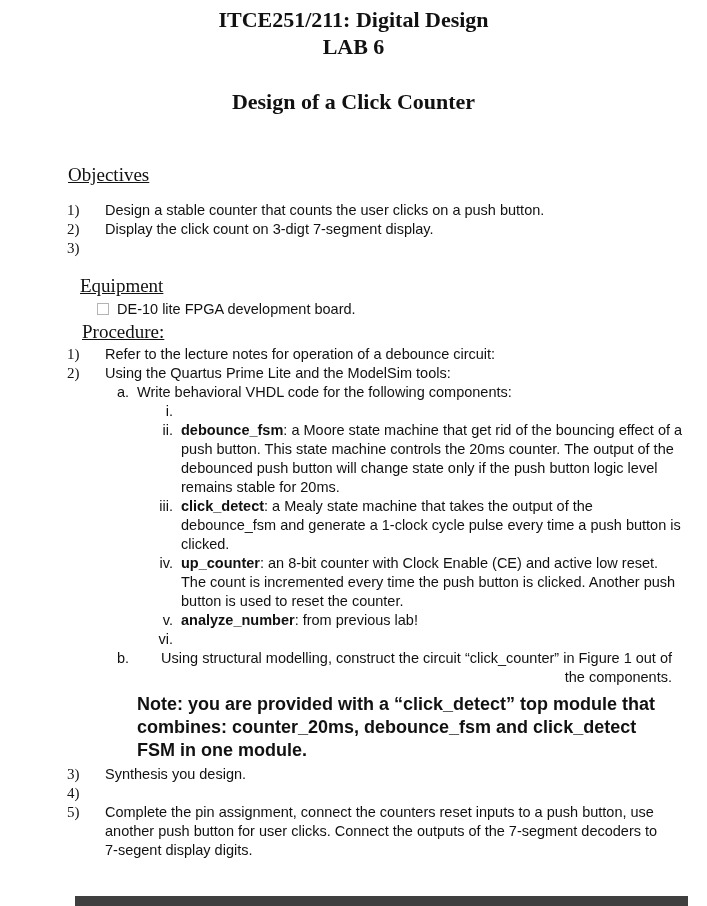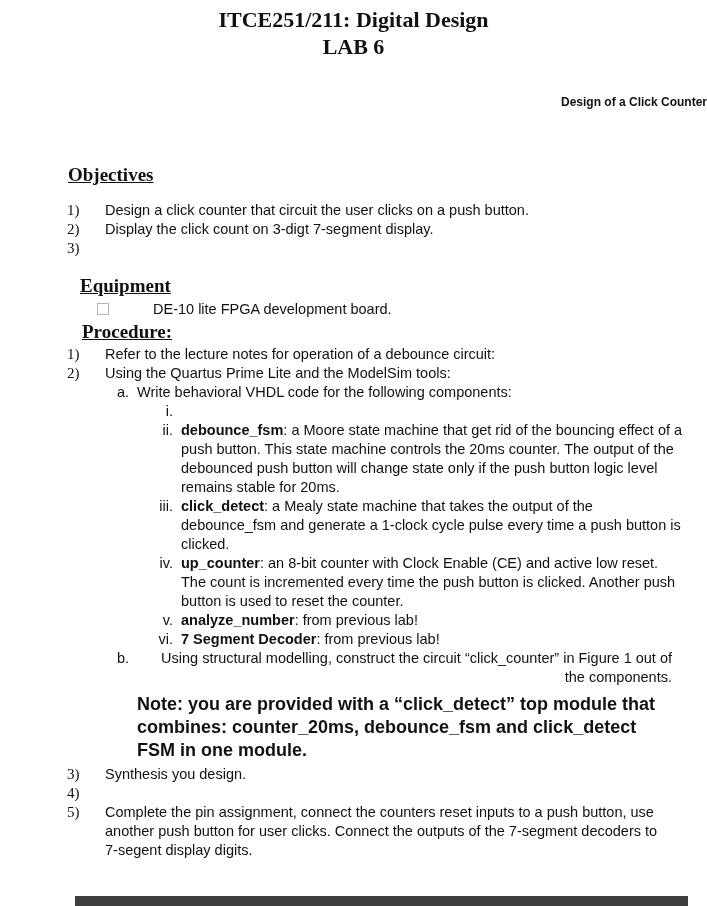--- a/index.html
+++ b/index.html
@@ -15,49 +15,49 @@
   
   .title-line{
     text-align:center;
     font-family:"Liberation Serif",serif;
     font-weight:bold;
     font-size:22px;
     line-height:27px;
   }
   .title-block{padding-top:6px;}
   .subtitle{
-    text-align:right;
-    font-family:Liberation Sans, sans-serif;
+    text-align:center;
+    font-family:Liberation Serif, serif;
     font-weight:bold;
-    font-size:12px;
+    font-size:22px;
     line-height:22px;
     margin-top:31px;
   }
   
   .sect{
     font-family:"Liberation Serif",serif;
-    font-weight:bold;
+    font-weight:normal;
     font-size:19px;
     line-height:24px;
     text-decoration:underline;
     margin:0;
   }
   .sect-objectives{margin:50px 0 14px 68px;}
   .sect-equipment{margin:16px 0 2px 80px;}
   .sect-procedure{margin:1px 0 1px 82px;}
   
   .row{display:flex;align-items:flex-start;line-height:19px;}
   .mk{
     flex:none;width:26px;margin-left:67px;
     font-family:"Liberation Serif",serif;
     font-size:15px;
   }
   .tx{flex:none;max-width:555px;padding-left:12px;}
   
-  .equip-row{display:flex;align-items:center;line-height:19px;margin-left:97px;gap:36px;}
+  .equip-row{display:flex;align-items:center;line-height:19px;margin-left:97px;}
   .checkbox{
     flex:none;width:10px;height:10px;
     border:1.5px solid #b4b4b4;
     margin-right:8px;margin-top:-1px;
     background:#fff;
   }
   
   .subrow{display:flex;align-items:flex-start;line-height:19px;}
   .submk{flex:none;width:20px;margin-left:117px;}
   .subtx{flex:none;max-width:535px;text-align:right;}
@@ -90,21 +90,21 @@
   <div class="title-block">
     <div class="title-line">ITCE251/211: Digital Design</div>
     <div class="title-line">LAB 6</div>
     <div class="subtitle">Design of a Click Counter</div>
   </div>
 
   <h2 class="sect sect-objectives">Objectives</h2>
 
   <div class="row">
     <span class="mk">1)</span>
-    <span class="tx">Design a click counter that circuit the user clicks on a push button.</span>
+    <span class="tx">Design a stable counter that counts the user clicks on a push button.</span>
   </div>
   <div class="row">
     <span class="mk">2)</span>
     <span class="tx">Display the click count on 3-digt 7-segment display.</span>
   </div>
   <div class="row">
     <span class="mk">3)</span>
   </div>
 
   <h2 class="sect sect-equipment">Equipment</h2>
@@ -144,21 +144,20 @@
   <div class="comp">
     <span class="compmk">iv.</span>
     <span class="comptx"><span class="bold">up_counter</span><span>: an 8-bit counter with Clock Enable (CE) and active low reset. The count is incremented every time the push button is clicked. Another push button is used to reset the counter.</span></span>
   </div>
   <div class="comp">
     <span class="compmk">v.</span>
     <span class="comptx"><span class="bold">analyze_number</span><span>: from previous lab!</span></span>
   </div>
   <div class="comp">
     <span class="compmk">vi.</span>
-    <span class="comptx"><span class="bold">7 Segment Decoder</span><span>: from previous lab!</span></span>
   </div>
 
   <div class="subrow">
     <span class="submk">b.</span>
     <span class="subtx">Using structural modelling, construct the circuit “click_counter” in Figure 1 out of the components.</span>
   </div>
 
   <div class="note">Note: you are provided with a “click_detect” top module that combines: counter_20ms, debounce_fsm and click_detect FSM in one module.</div>
 
   <div class="row">

